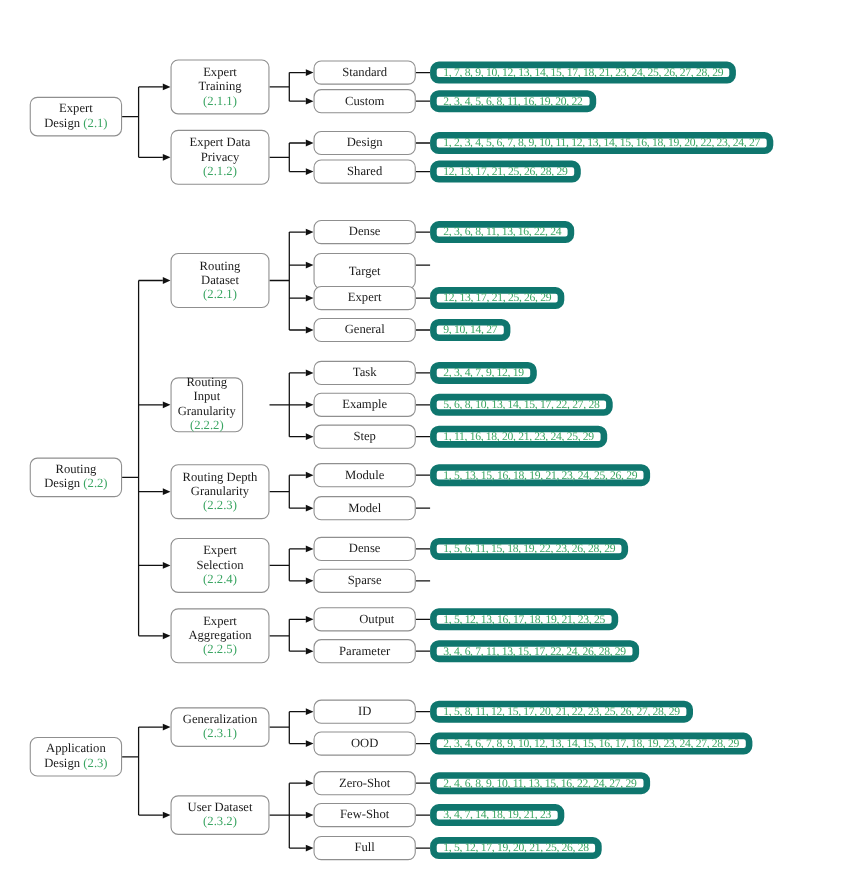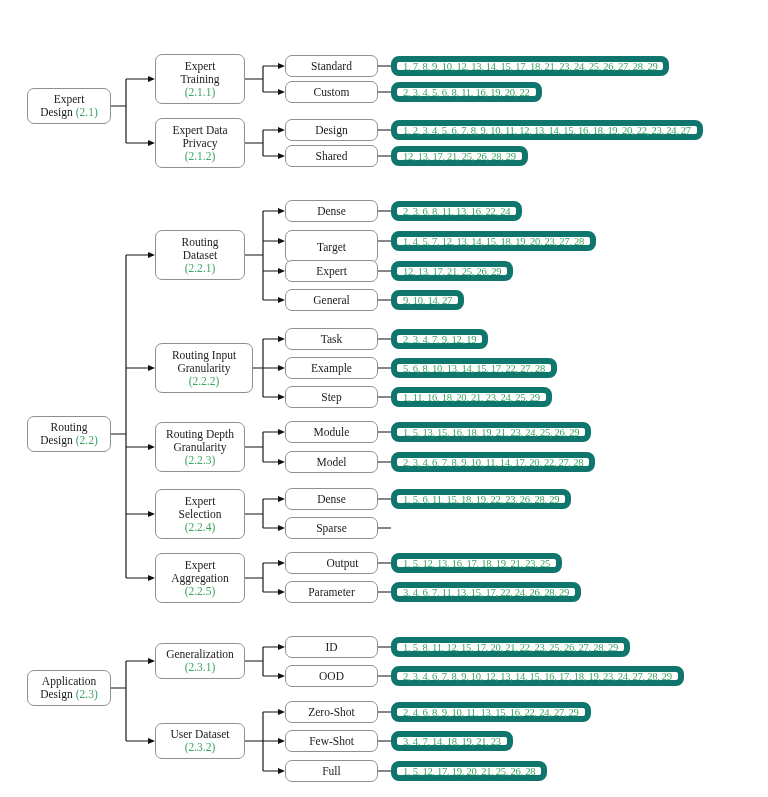--- a/index.html
+++ b/index.html
@@ -109,36 +109,33 @@
     </div>
     <div class="node leaf" style="left: 285px; top: 200px; width: 93px; height: 22px;">
       <span>Dense</span>
     </div>
     <div class="nums" style="left: 391px; top: 201px; height: 20px;">
       <span>2, 3, 6, 8, 11, 13, 16, 22, 24</span>
     </div>
     <div class="node leaf" style="left: 285px; top: 230px; width: 93px; height: 33px;">
       <span>Target</span>
     </div>
-    <div class="nums" style="left: 391px; top: 231px; height: 20px;">
-      <span>1, 4, 5, 7, 12, 13, 14, 15, 18, 19, 20, 23, 27, 28</span>
-    </div>
     <div class="node leaf" style="left: 285px; top: 260px; width: 93px; height: 22px;">
       <span>Expert</span>
     </div>
     <div class="nums" style="left: 391px; top: 261px; height: 20px;">
       <span>12, 13, 17, 21, 25, 26, 29</span>
     </div>
     <div class="node leaf" style="left: 285px; top: 289px; width: 93px; height: 22px;">
       <span>General</span>
     </div>
     <div class="nums" style="left: 391px; top: 290px; height: 20px;">
       <span>9, 10, 14, 27</span>
     </div>
-    <div class="node mid" style="left: 155px; top: 343px; width: 98px; height: 50px;">
+    <div class="node mid" style="left: 155px; top: 343px; width: 66px; height: 50px;">
       <span class="ln">Routing Input</span>
       <span class="ln">Granularity</span>
       <span class="ln ref">(2.2.2)</span>
     </div>
     <div class="node leaf" style="left: 285px; top: 328px; width: 93px; height: 22px;">
       <span>Task</span>
     </div>
     <div class="nums" style="left: 391px; top: 329px; height: 20px;">
       <span>2, 3, 4, 7, 9, 12, 19</span>
     </div>
@@ -161,23 +158,20 @@
     </div>
     <div class="node leaf" style="left: 285px; top: 421px; width: 93px; height: 22px;">
       <span>Module</span>
     </div>
     <div class="nums" style="left: 391px; top: 422px; height: 20px;">
       <span>1, 5, 13, 15, 16, 18, 19, 21, 23, 24, 25, 26, 29</span>
     </div>
     <div class="node leaf" style="left: 285px; top: 451px; width: 93px; height: 22px;">
       <span>Model</span>
     </div>
-    <div class="nums" style="left: 391px; top: 452px; height: 20px;">
-      <span>2, 3, 4, 6, 7, 8, 9, 10, 11, 14, 17, 20, 22, 27, 28</span>
-    </div>
     <div class="node mid" style="left: 155px; top: 489px; width: 90px; height: 50px;">
       <span class="ln">Expert</span>
       <span class="ln">Selection</span>
       <span class="ln ref">(2.2.4)</span>
     </div>
     <div class="node leaf" style="left: 285px; top: 488px; width: 93px; height: 22px;">
       <span>Dense</span>
     </div>
     <div class="nums" style="left: 391px; top: 489px; height: 20px;">
       <span>1, 5, 6, 11, 15, 18, 19, 22, 23, 26, 28, 29</span>

